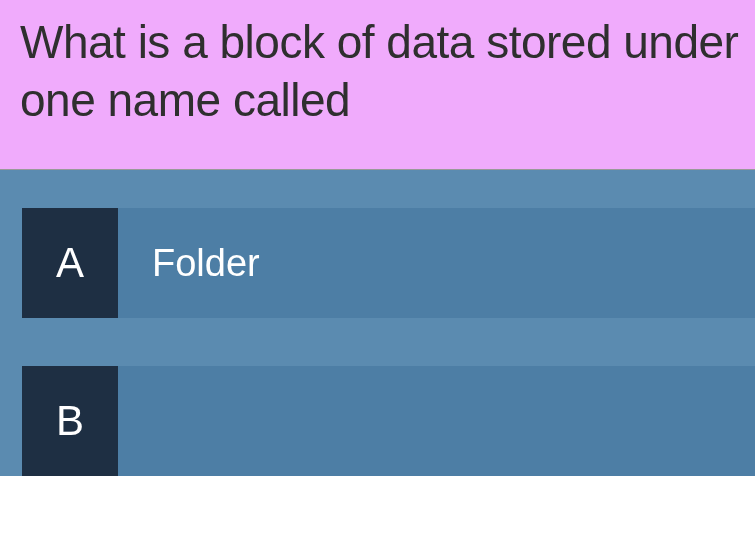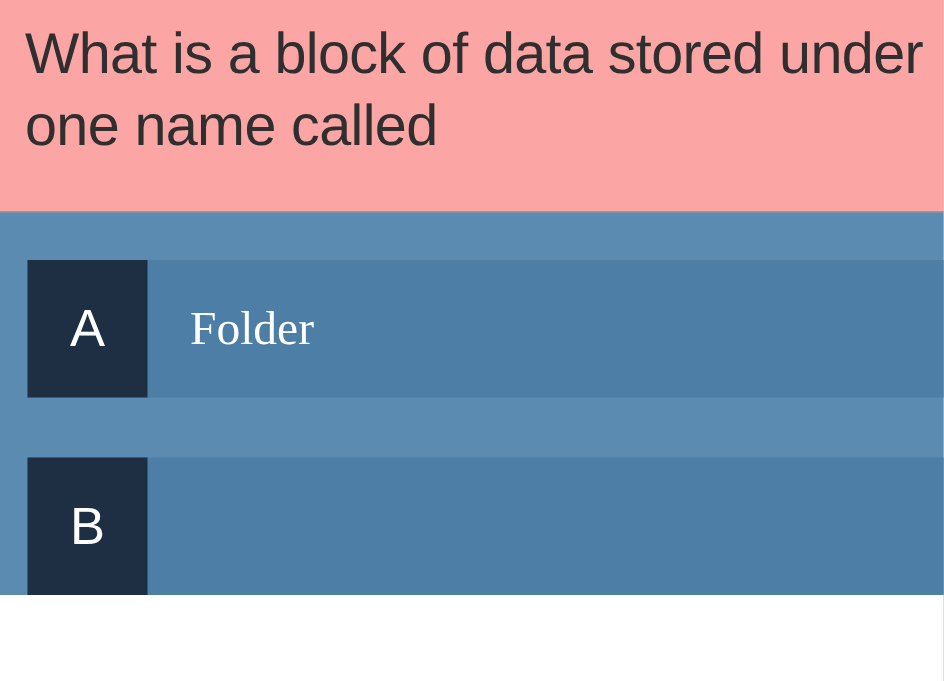--- a/index.html
+++ b/index.html
@@ -8,21 +8,21 @@
       box-sizing: border-box;
     }
     body {
       font-family: "Helvetica Neue", Helvetica, Arial, sans-serif;
       width: 755px;
       height: 545px;
       overflow: hidden;
       background: #fff;
     }
     .question-area {
-      background: #fca5a5;
+      background: #f0abfc;
       padding: 14px 4px 40px 20px;
     }
     .question-text {
       font-size: 46px;
       font-weight: 300;
       color: #2f2f2f;
       line-height: 1.25;
       letter-spacing: -0.5px;
     }
     .answers-area {
@@ -48,21 +48,20 @@
       justify-content: center;
       font-size: 42px;
       font-weight: 300;
       flex-shrink: 0;
     }
     .answer-text {
       color: #fff;
       font-size: 38px;
       font-weight: 300;
       padding-left: 34px;
-      font-family: Liberation Serif, serif;
     }
   </style>
 </head>
 <body>
 
 <div class="question-area">
   <div class="question-text">What is a block of data stored under one name called</div>
 </div>
 
 <div class="answers-area">

